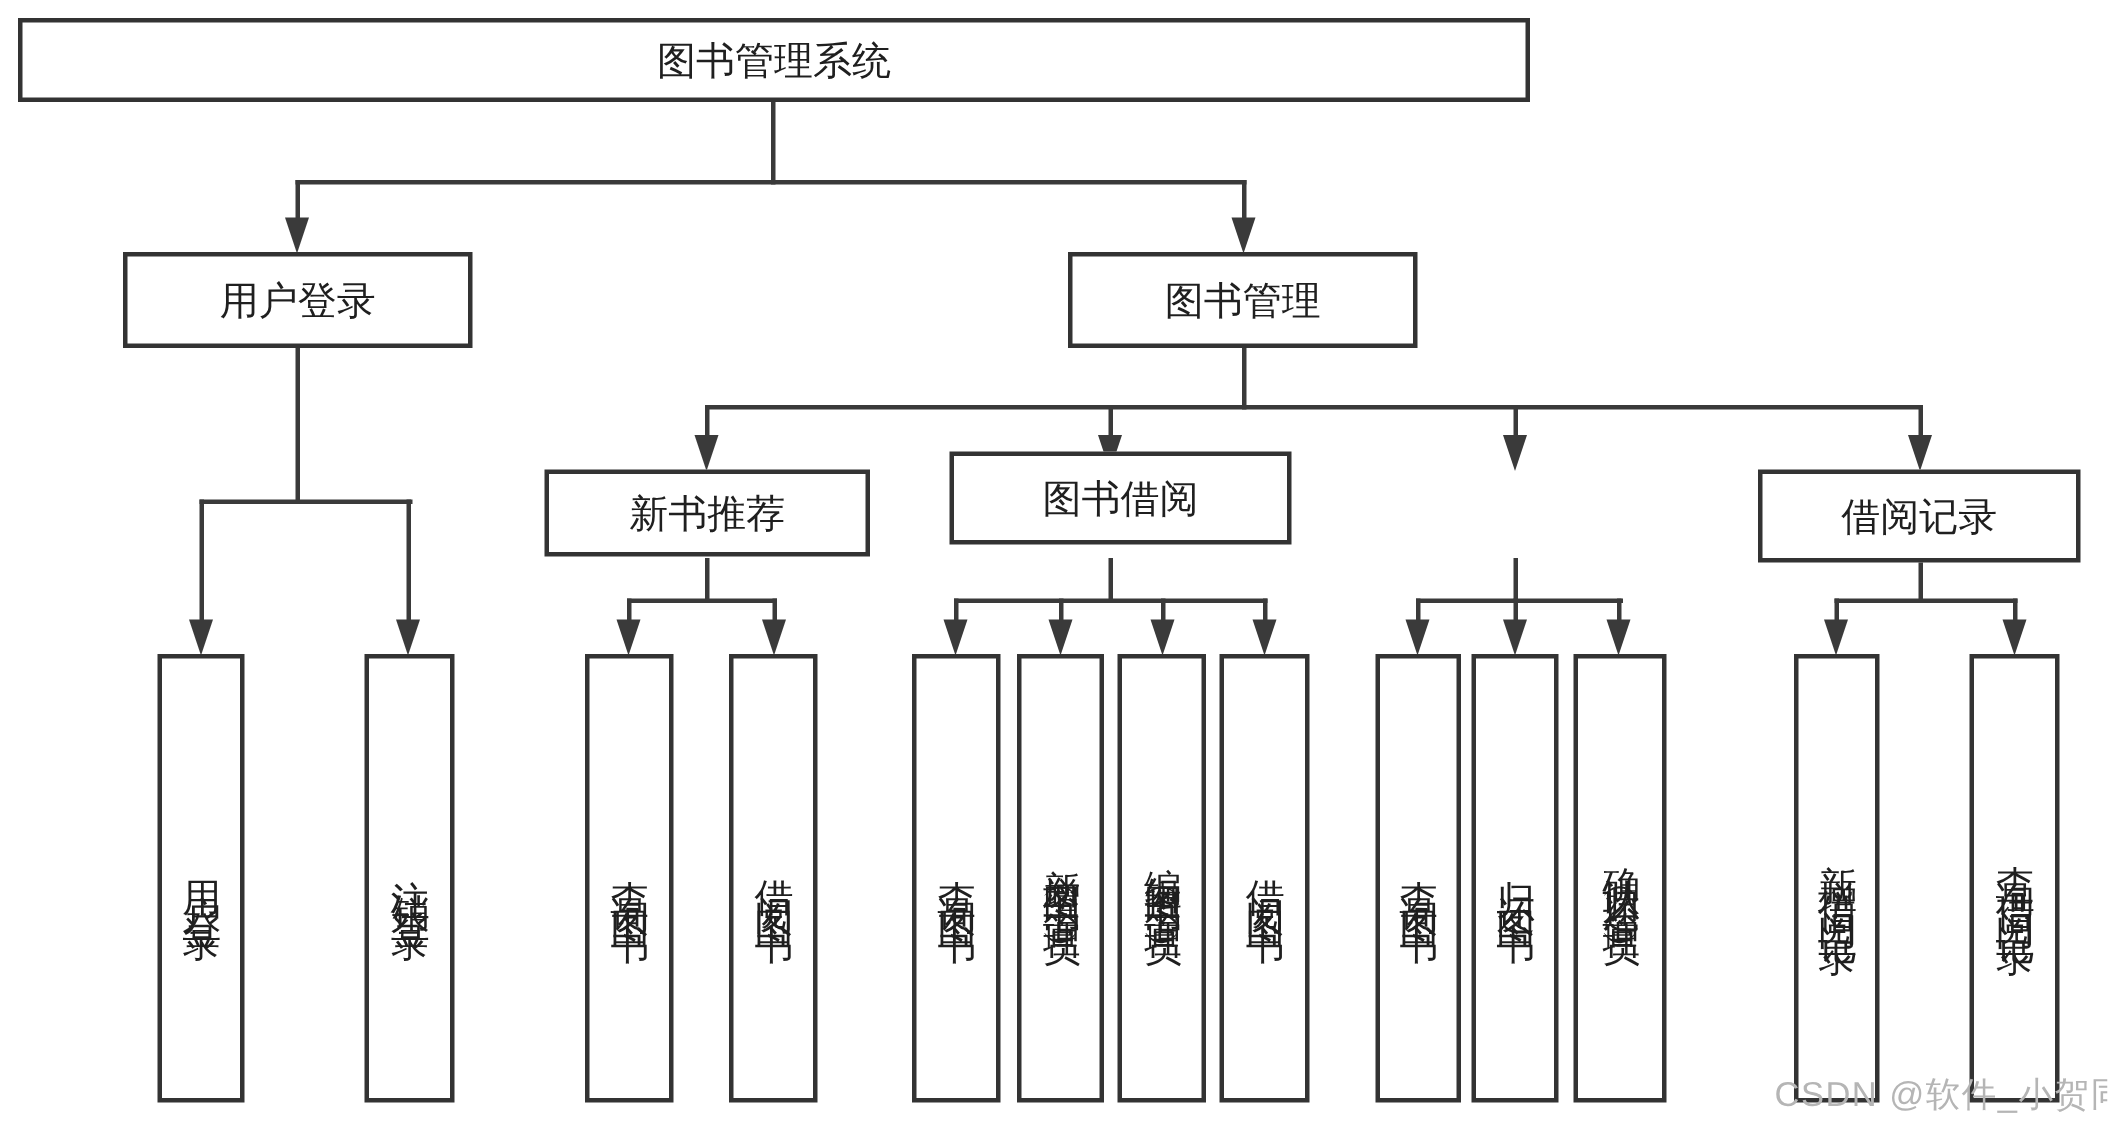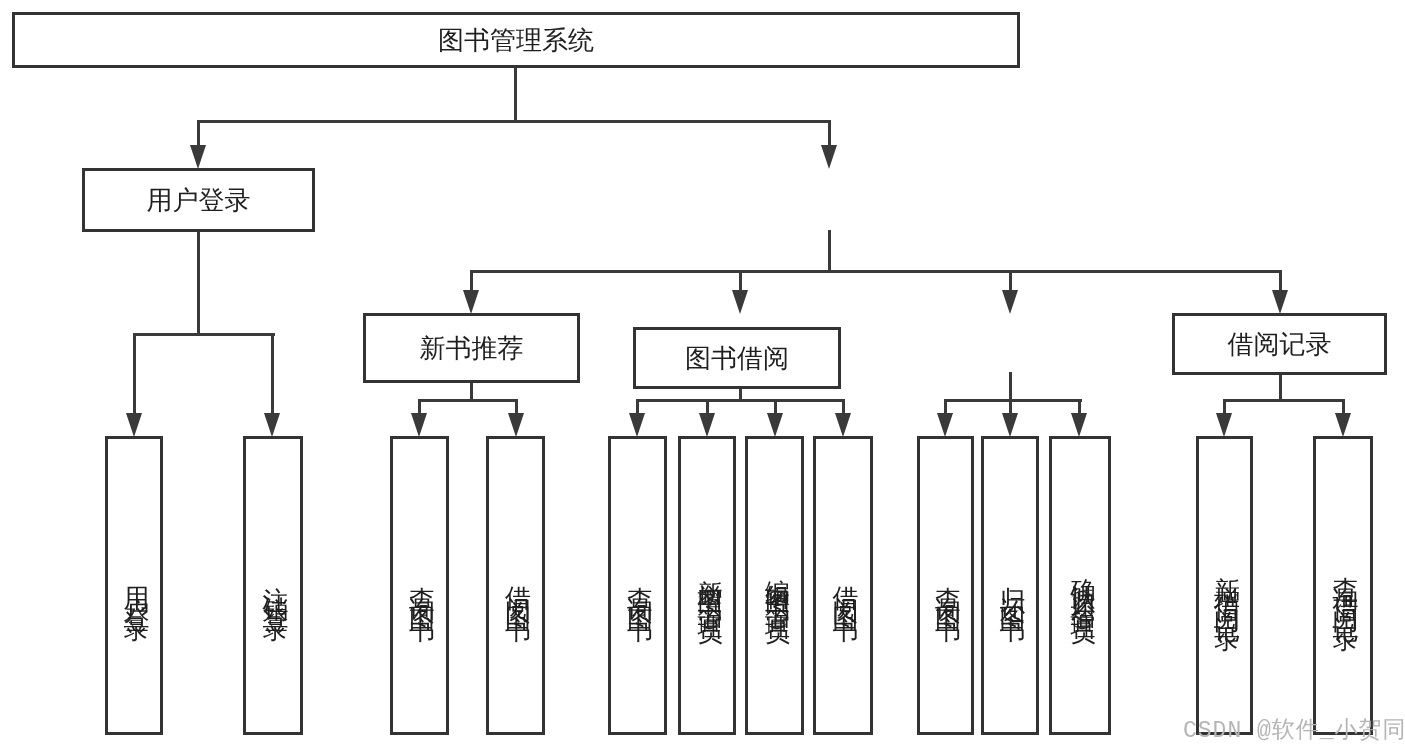--- a/index.html
+++ b/index.html
@@ -1,21 +1,21 @@
 <!DOCTYPE html>
 <html style="--line: #3a3a3a; --border: #333333; --text: #1f1f1f; --bg: #ffffff; --watermark: #b5b5b5;"><head>
 <meta charset="utf-8">
 <style>
   :root{
     --line:#3a3a3a; --border:#333333; --text:#1f1f1f; --bg:#ffffff; --watermark:#b5b5b5;
   }
   html,body{margin:0;padding:0;background:var(--bg);}
   #stage{
     position:relative; width:1405px; height:747px; background:var(--bg);
-    font-family:Liberation Mono, monospace; color:var(--text);
+    font-family:Liberation Sans, sans-serif; color:var(--text);
     overflow:hidden;
     text-align:right;
   }
   .box{
     position:absolute; box-sizing:border-box; background:var(--bg);
     border:3px solid var(--border);
     display:flex; align-items:center; justify-content:center;
     z-index:2;
   }
   .box .lbl{font-size:26px; color:var(--text); white-space:nowrap;}
@@ -40,25 +40,28 @@
 
 <div id="stage">
 
   <div class="box" style="left:12px;top:12px;width:1008px;height:56px">
     <span class="lbl">图书管理系统</span>
   </div>
 
   <div class="box" style="left:82px;top:168px;width:233px;height:64px">
     <span class="lbl">用户登录</span>
   </div>
+  <div class="box" style="left:712px;top:168px;width:233px;height:64px">
+    <span class="lbl">图书管理</span>
+  </div>
 
-  <div class="box" style="left:363px;top:313px;width:217px;height:70px">
+  <div class="box" style="left:363px;top:313px;width:217px;height:58px">
     <span class="lbl">新书推荐</span>
   </div>
-  <div class="box" style="left:633px;top:327px;width:208px;height:62px">
+  <div class="box" style="left:633px;top:301px;width:228px;height:62px">
     <span class="lbl">图书借阅</span>
   </div>
   <div class="box" style="left:1172px;top:313px;width:215px;height:62px">
     <span class="lbl">借阅记录</span>
   </div>
 
   <div class="box vbox" style="left:105px;top:436px;width:58px;height:299px">
     <span class="lbl">用户登录</span>
   </div>
   <div class="box vbox" style="left:243px;top:436px;width:60px;height:299px">

